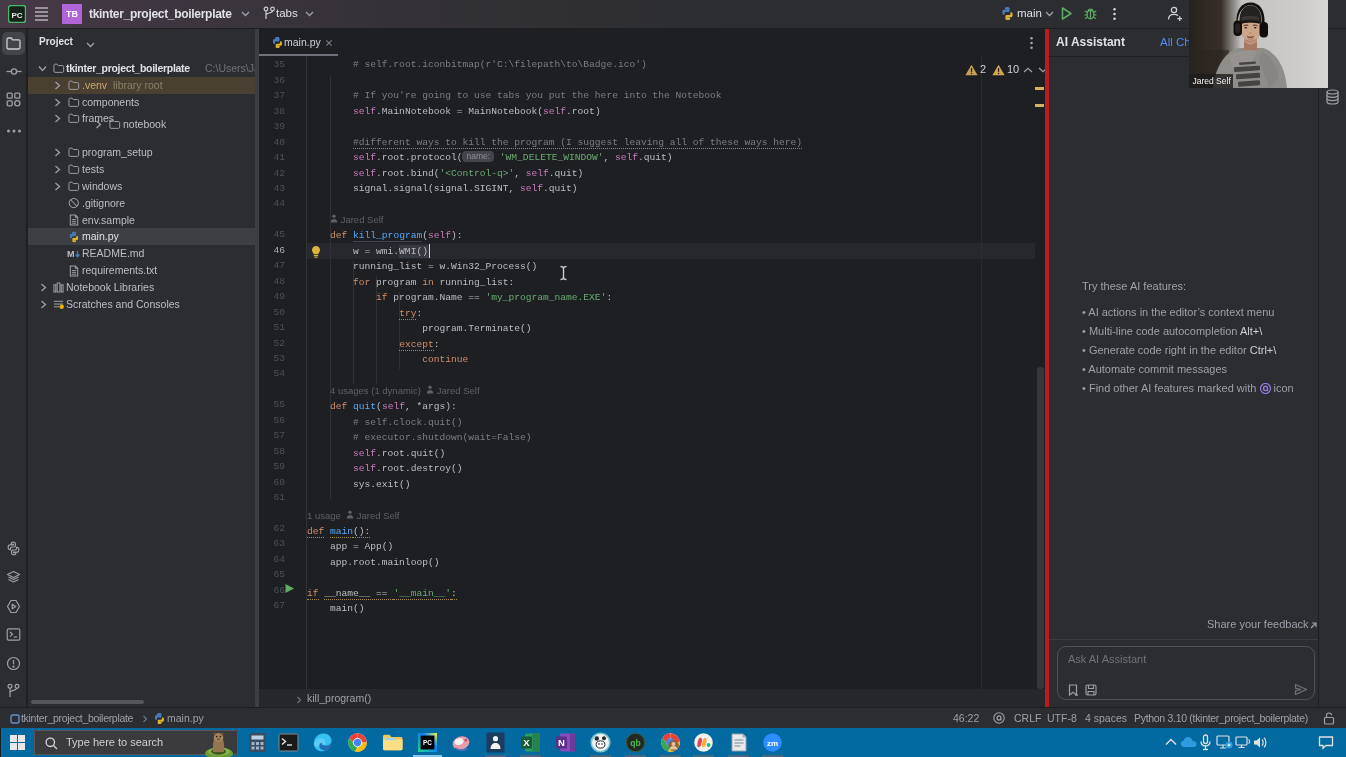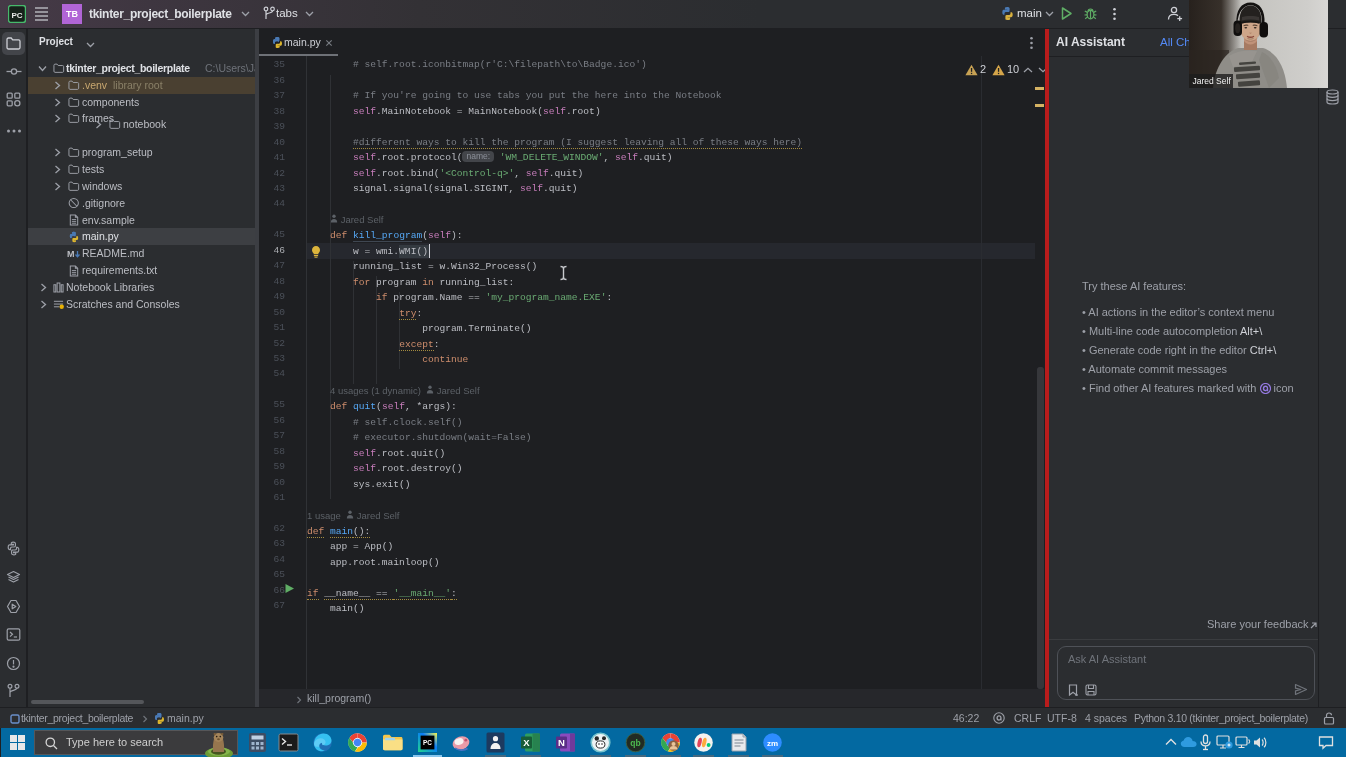--- a/index.html
+++ b/index.html
@@ -448,21 +448,21 @@
                 <span class="kw ugold">try</span>:
                     program.Terminate()
                 <span class="kw ugold">except</span>:
                     <span class="kw">continue</span>
 
     <span class="ann">4 usages (1 dynamic)  <svg width="8" height="9" viewBox="0 0 8 9">
           <circle cx="4" cy="2.3" r="1.7" fill="#5c6167"></circle>
           <path d="M0.8 8.5 C0.8 5.8 2.4 5 4 5 C5.6 5 7.2 5.8 7.2 8.5 Z" fill="#5c6167"></path>
         </svg> Jared Self</span>
     <span class="kw">def</span> <span class="fn">quit</span>(<span class="sf">self</span>, *args):
-        <span class="cm"># self.clock.self()</span>
+        <span class="cm"># self.clock.quit()</span>
         <span class="cm"># executor.shutdown(wait=False)</span>
         <span class="sf">self</span>.root.quit()
         <span class="sf">self</span>.root.destroy()
         sys.exit()
 
 <span class="ann">1 usage  <svg width="8" height="9" viewBox="0 0 8 9">
           <circle cx="4" cy="2.3" r="1.7" fill="#5c6167"></circle>
           <path d="M0.8 8.5 C0.8 5.8 2.4 5 4 5 C5.6 5 7.2 5.8 7.2 8.5 Z" fill="#5c6167"></path>
         </svg> Jared Self</span>
 <span class="kw ugold">def</span> <span class="fn ugold">main</span><span class="ugold">():</span>

